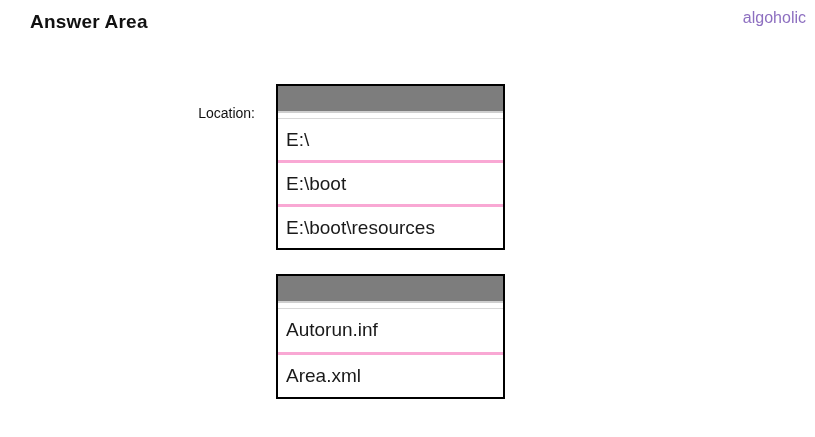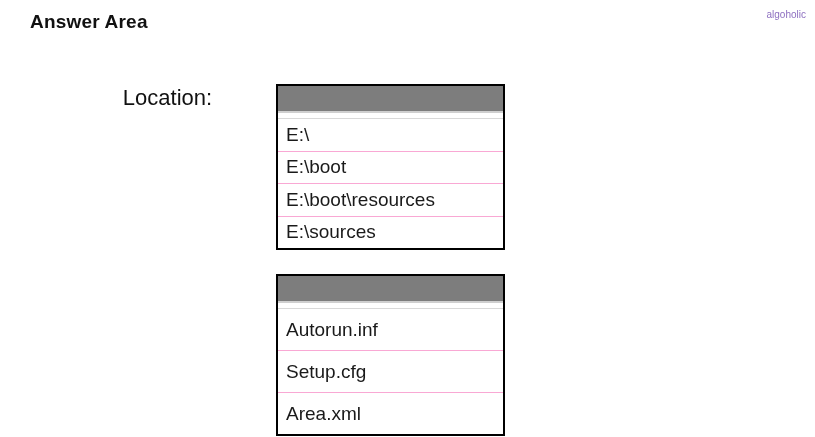--- a/index.html
+++ b/index.html
@@ -19,67 +19,68 @@
     top: 11px;
     font-size: 19px;
     font-weight: bold;
     color: #111111;
     letter-spacing: 0.2px;
   }
   .watermark {
     position: absolute;
     right: 9px;
     top: 9px;
-    font-size: 10px;
+    font-size: 16px;
     color: #8d6fc0;
   }
   .field-label {
     position: absolute;
     left: 80px;
     width: 175px;
-    text-align: center;
-    font-size: 22px;
+    text-align: right;
+    font-size: 14px;
     color: #111111;
     height: 27px;
     line-height: 27px;
+    margin-top: 16px;
   }
   .label-location { top: 84px; }
   .label-name { top: 274px; }
   .dropdown-box {
     position: absolute;
     left: 276px;
     width: 229px;
     border: 2px solid #000000;
     background: #ffffff;
     display: flex;
     flex-direction: column;
   }
   .box-location { top: 84px; height: 166px; }
-  .box-name { top: 274px; height: 162px; }
+  .box-name { top: 274px; height: 125px; }
   .dd-header {
     height: 27px;
     flex: 0 0 27px;
     background: #7d7d7d;
     border-bottom: 2px solid #cfcfcf;
     cursor: pointer;
   }
   .dd-gap {
     height: 5px;
     flex: 0 0 5px;
     background: #ffffff;
   }
   .dd-row {
     flex: 1 1 auto;
     display: flex;
     align-items: center;
     padding-left: 8px;
     font-size: 19px;
     color: #1a1a1a;
     background: #ffffff;
-    border-top: 1px solid #f9a8d4;
+    border-top: 3px solid #f9a8d4;
     cursor: pointer;
     white-space: nowrap;
     overflow: hidden;
   }
   .dd-row.first { border-top: 1px solid #d9d9d9; }
 </style>
 </head>
 <body>
 
 <div class="canvas">
@@ -87,24 +88,22 @@
   <div class="page-title">Answer Area</div>
   <div class="watermark">algoholic</div>
 
   <div class="field-label label-location">Location:</div>
   <div class="dropdown-box box-location">
     <div class="dd-header"></div>
     <div class="dd-gap"></div>
     <div class="dd-row first">E:\</div>
     <div class="dd-row">E:\boot</div>
     <div class="dd-row">E:\boot\resources</div>
-    <div class="dd-row">E:\sources</div>
   </div>
 
   <div class="dropdown-box box-name">
     <div class="dd-header"></div>
     <div class="dd-gap"></div>
     <div class="dd-row first">Autorun.inf</div>
-    <div class="dd-row">Setup.cfg</div>
     <div class="dd-row">Area.xml</div>
   </div>
 
 </div>
 
 </body></html>

